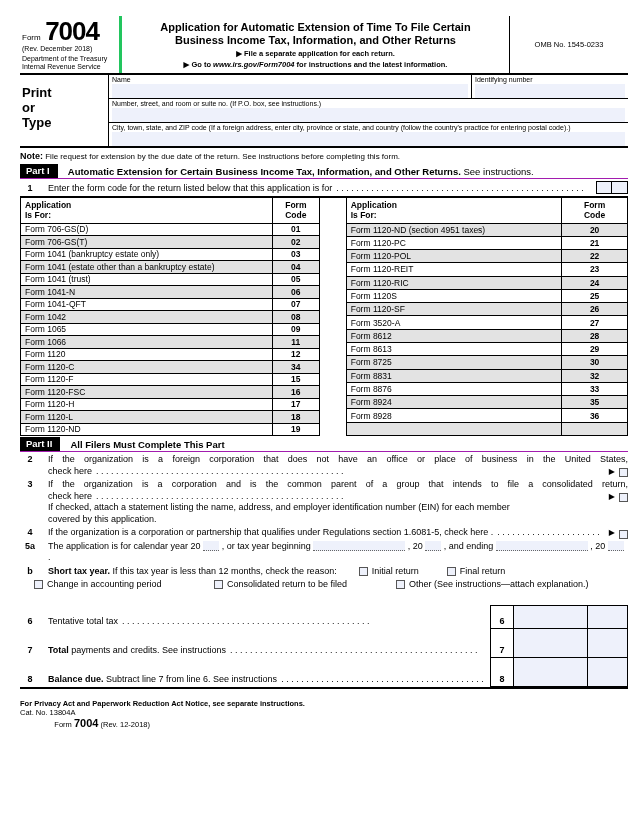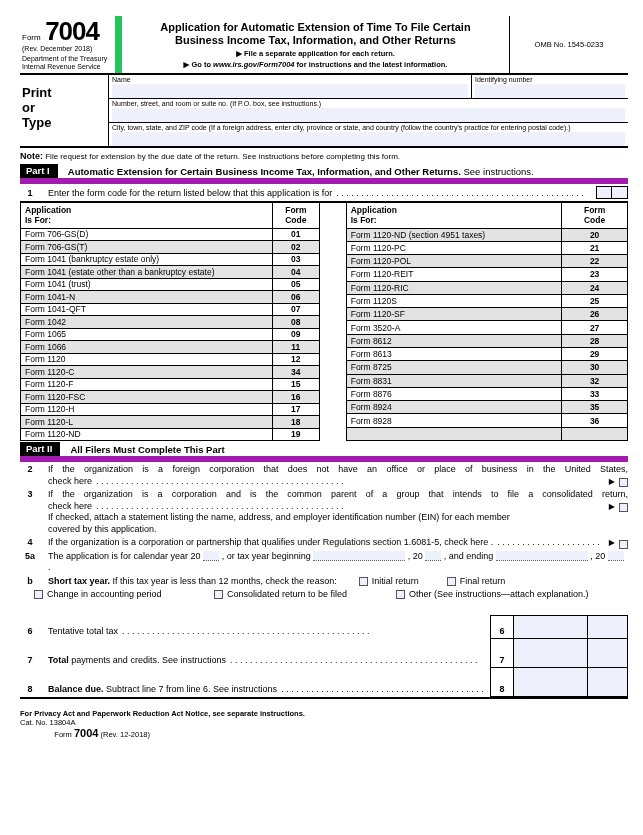--- a/index.html
+++ b/index.html
@@ -7,21 +7,21 @@
   body {
     width:643px; height:835px;
     font-family:"Liberation Sans", sans-serif;
     color:#000;
     position:relative;
   }
   .page { position:absolute; left:20px; top:16px; width:608px; }
 
   
   .hdr { display:flex; border-bottom:2.5px solid #000; }
-  .hdr-left { width:102px; padding:4px 2px 2px 2px; border-right:7px solid #22c55e; }
+  .hdr-left { width:102px; padding:4px 2px 2px 2px; border-right:3px solid #22c55e; }
   .form-word { font-size:8px; }
   .form-num-big { font-size:26px; font-weight:bold; letter-spacing:-1px; line-height:22px; }
   .rev { font-size:7px; margin-top:1px; }
   .agency { font-size:7px; line-height:8px; margin-top:3px; }
   .hdr-mid { flex:1; text-align:center; padding:5px 6px 2px 6px; border-right:1px solid #000; }
   .title { font-size:11px; font-weight:bold; line-height:13px; }
   .bullet { font-size:7.5px; font-weight:bold; margin-top:2px; }
   .bullet .url { font-style:italic; }
   .hdr-right { width:118px; display:flex; align-items:center; justify-content:center; }
   .omb { font-size:7.5px; }
@@ -38,21 +38,21 @@
   .lbl { font-size:7px; line-height:8px; }
   .fld { background:#eef1fb; height:14px; font-size:9px; }
   .name-cell { flex:1; border-right:1px solid #000; }
   .id-cell { width:156px; }
 
   
   .note { font-size:8px; padding:3px 0 2px 0; }
   .note b { font-size:9px; }
 
   
-  .partbar { display:flex; align-items:center; border-bottom:6px solid #a21caf; margin-top:1px; }
+  .partbar { display:flex; align-items:center; border-bottom:1px solid #a21caf; margin-top:1px; }
   .partbox { background:#000; color:#fff; font-weight:bold; font-size:9.5px; padding:1px 8px 2px 6px; }
   .parttitle { font-size:9.5px; font-weight:bold; margin-left:10px; flex:1; }
   .parttitle .normal { font-weight:normal; }
 
   
   .numline { display:flex; font-size:9px; line-height:11.5px; padding-top:2px; }
   .ln-num { width:20px; font-weight:bold; text-align:center; flex:none; }
   .ln-body { flex:1; padding-left:8px; }
   .just { display:block; text-align:justify; text-align-last:justify; }
   .leadrow { display:flex; align-items:flex-end; }

